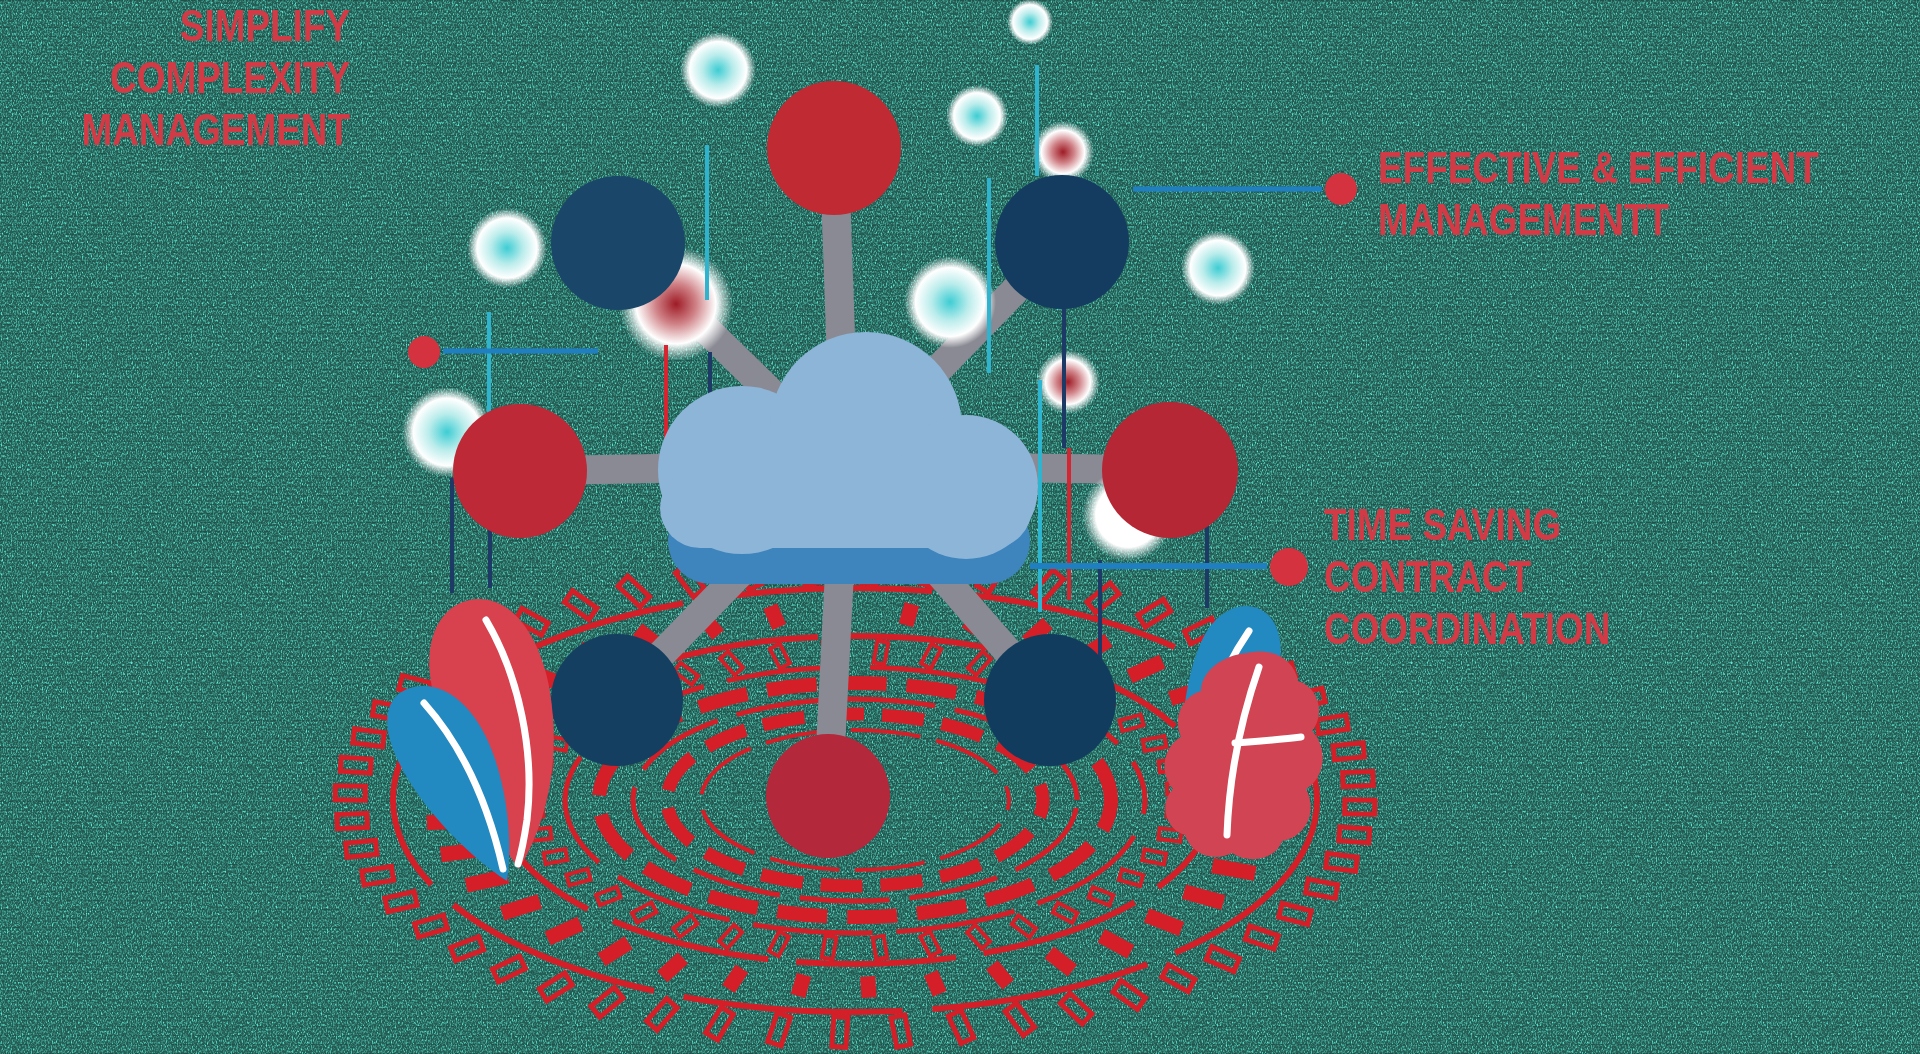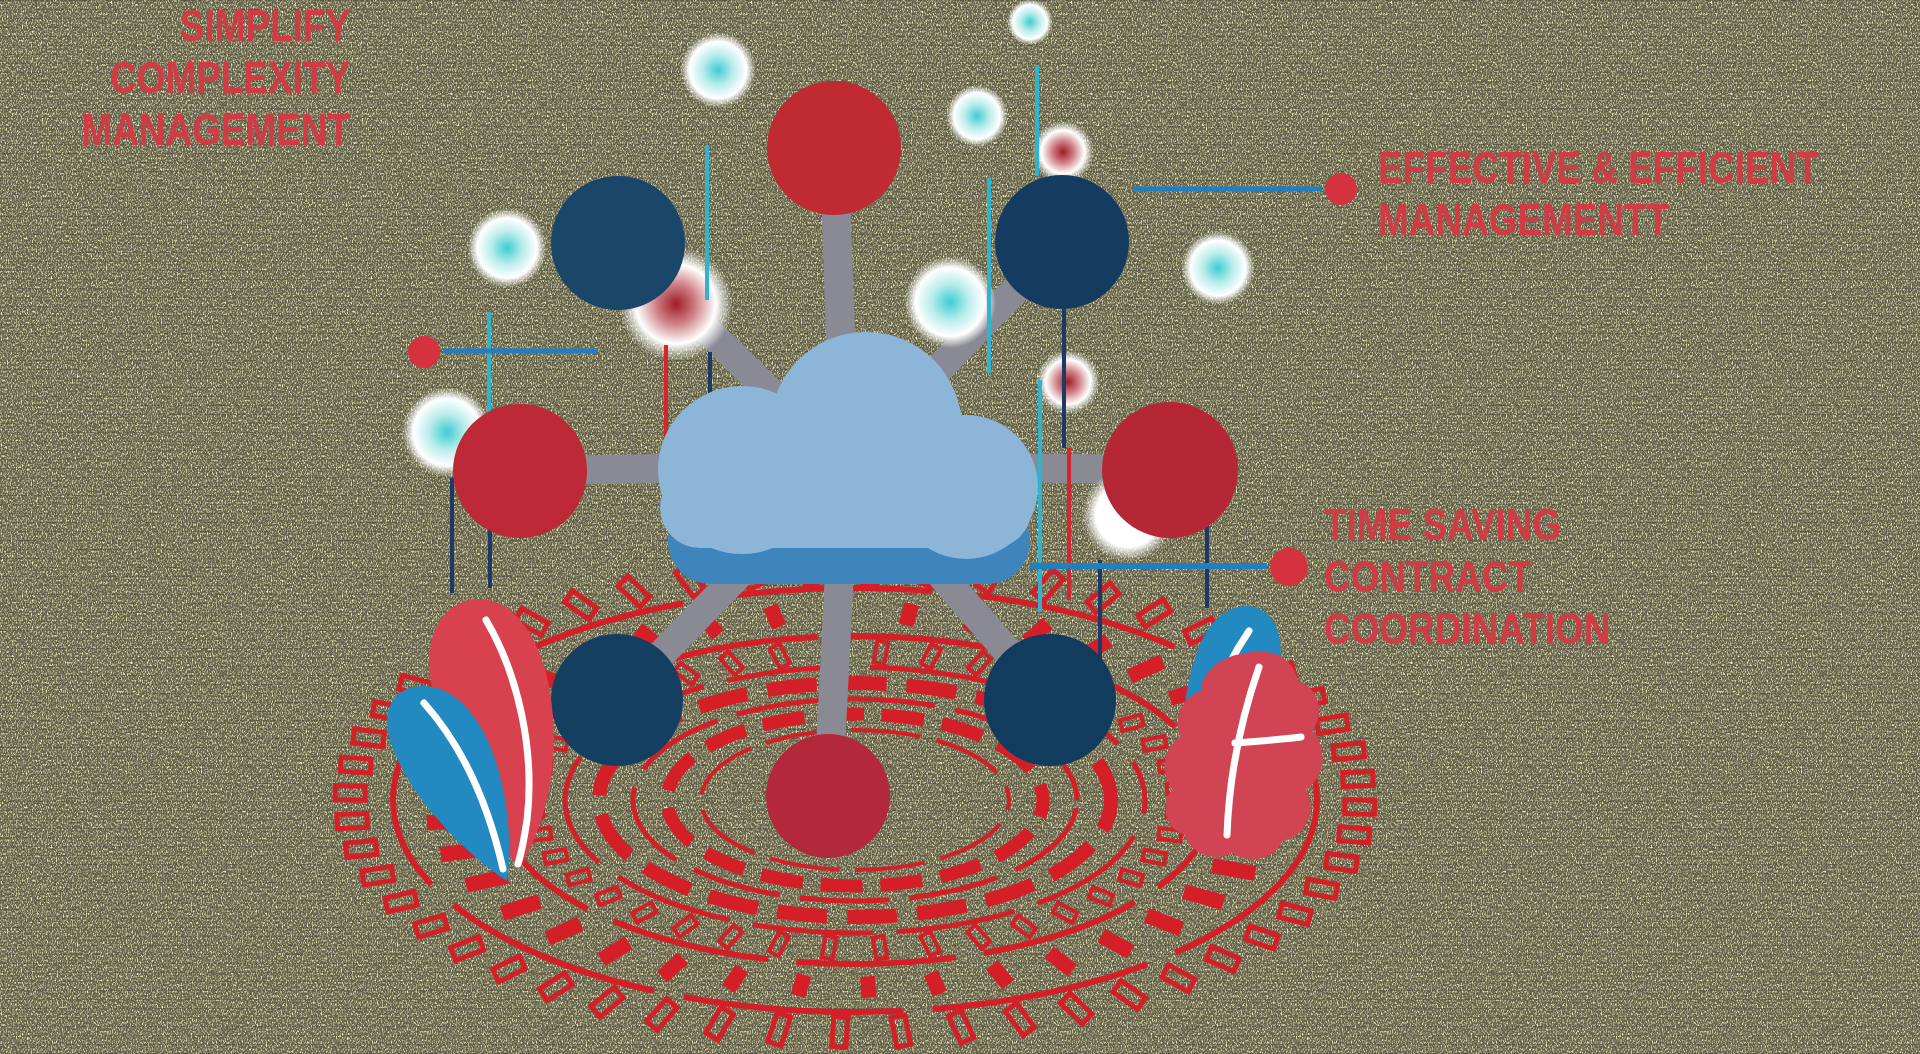--- a/index.html
+++ b/index.html
@@ -1,18 +1,18 @@
 <!DOCTYPE html>
 <html><head>
 <meta charset="utf-8">
 <style>
   html,body{margin:0;padding:0;background:#222;}
   .stage{
     position:relative;width:1920px;height:1054px;overflow:hidden;
-    background:#fef9c3;
+    background:#5eead4;
     font-family:"Liberation Sans","DejaVu Sans",sans-serif;
   }
   .noise-layer{position:absolute;inset:0;z-index:0;}
   .band-layer{
     position:absolute;inset:0;z-index:1;pointer-events:none;
     background:repeating-linear-gradient(180deg,
       rgba(0,0,0,0.14) 0 1px, rgba(0,0,0,0) 1px 3px,
       rgba(0,0,0,0.05) 3px 4px, rgba(0,0,0,0) 4px 9px);
   }
   #decor{position:absolute;inset:0;z-index:2;}

